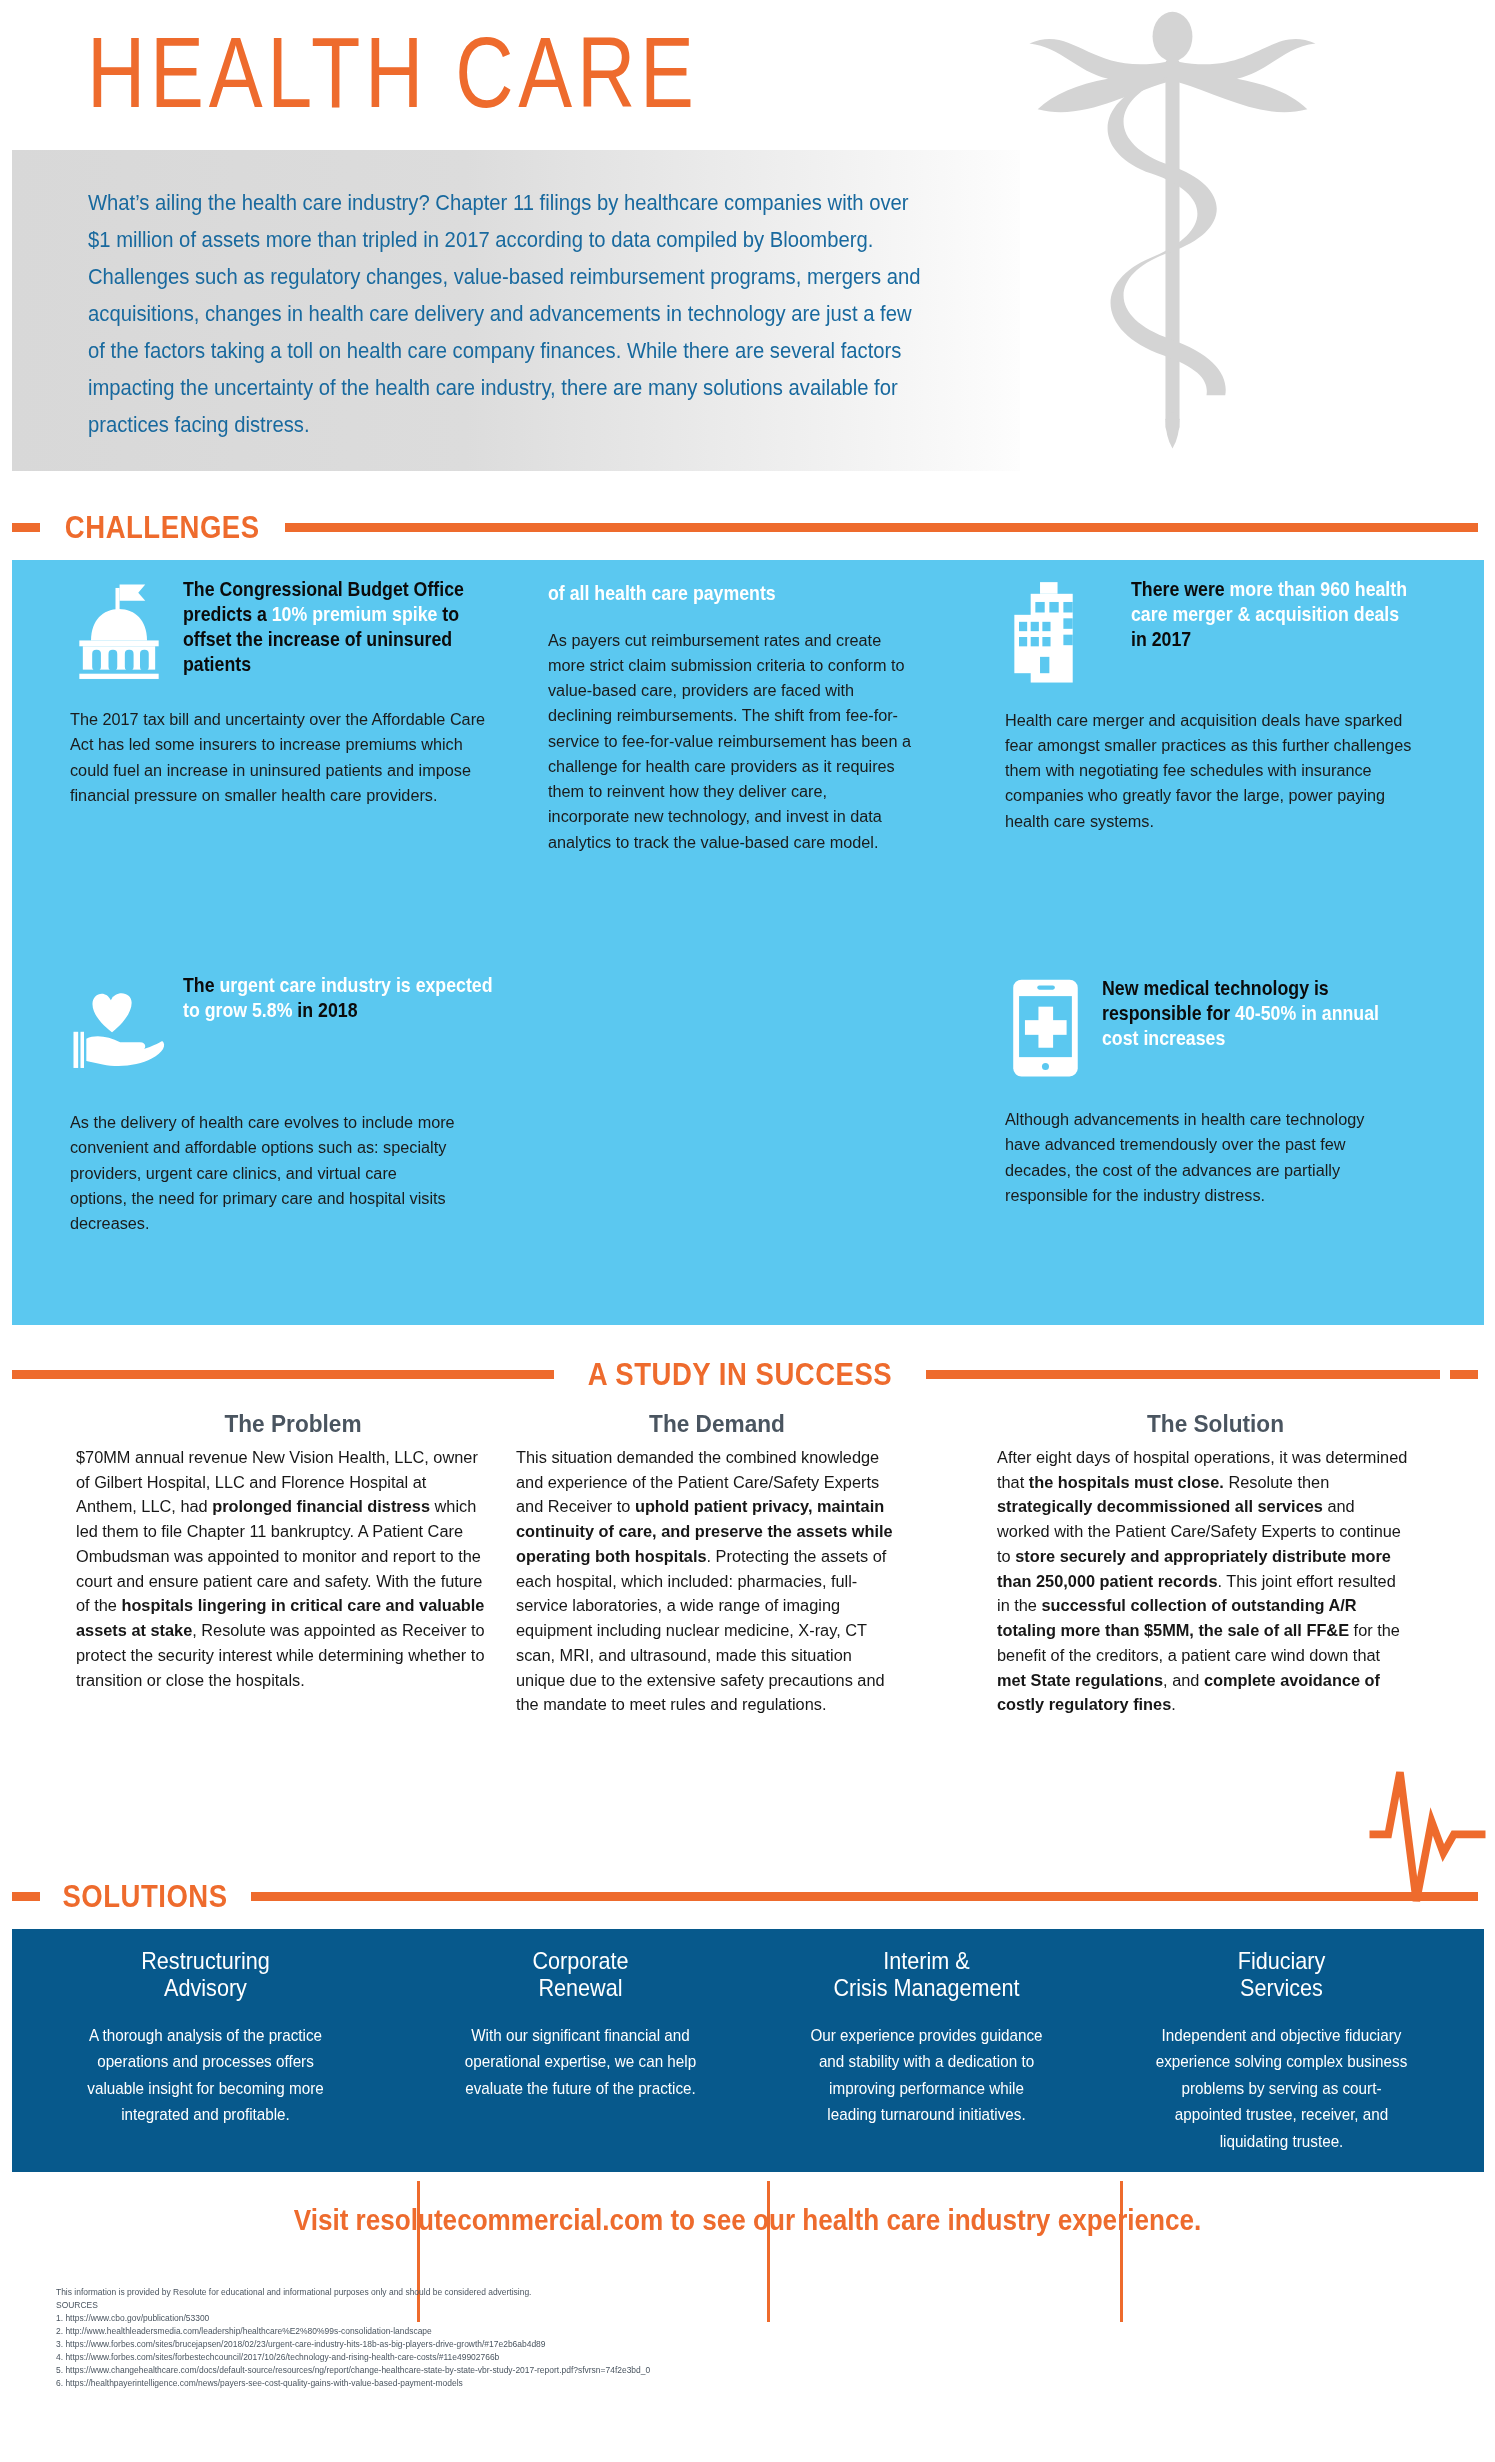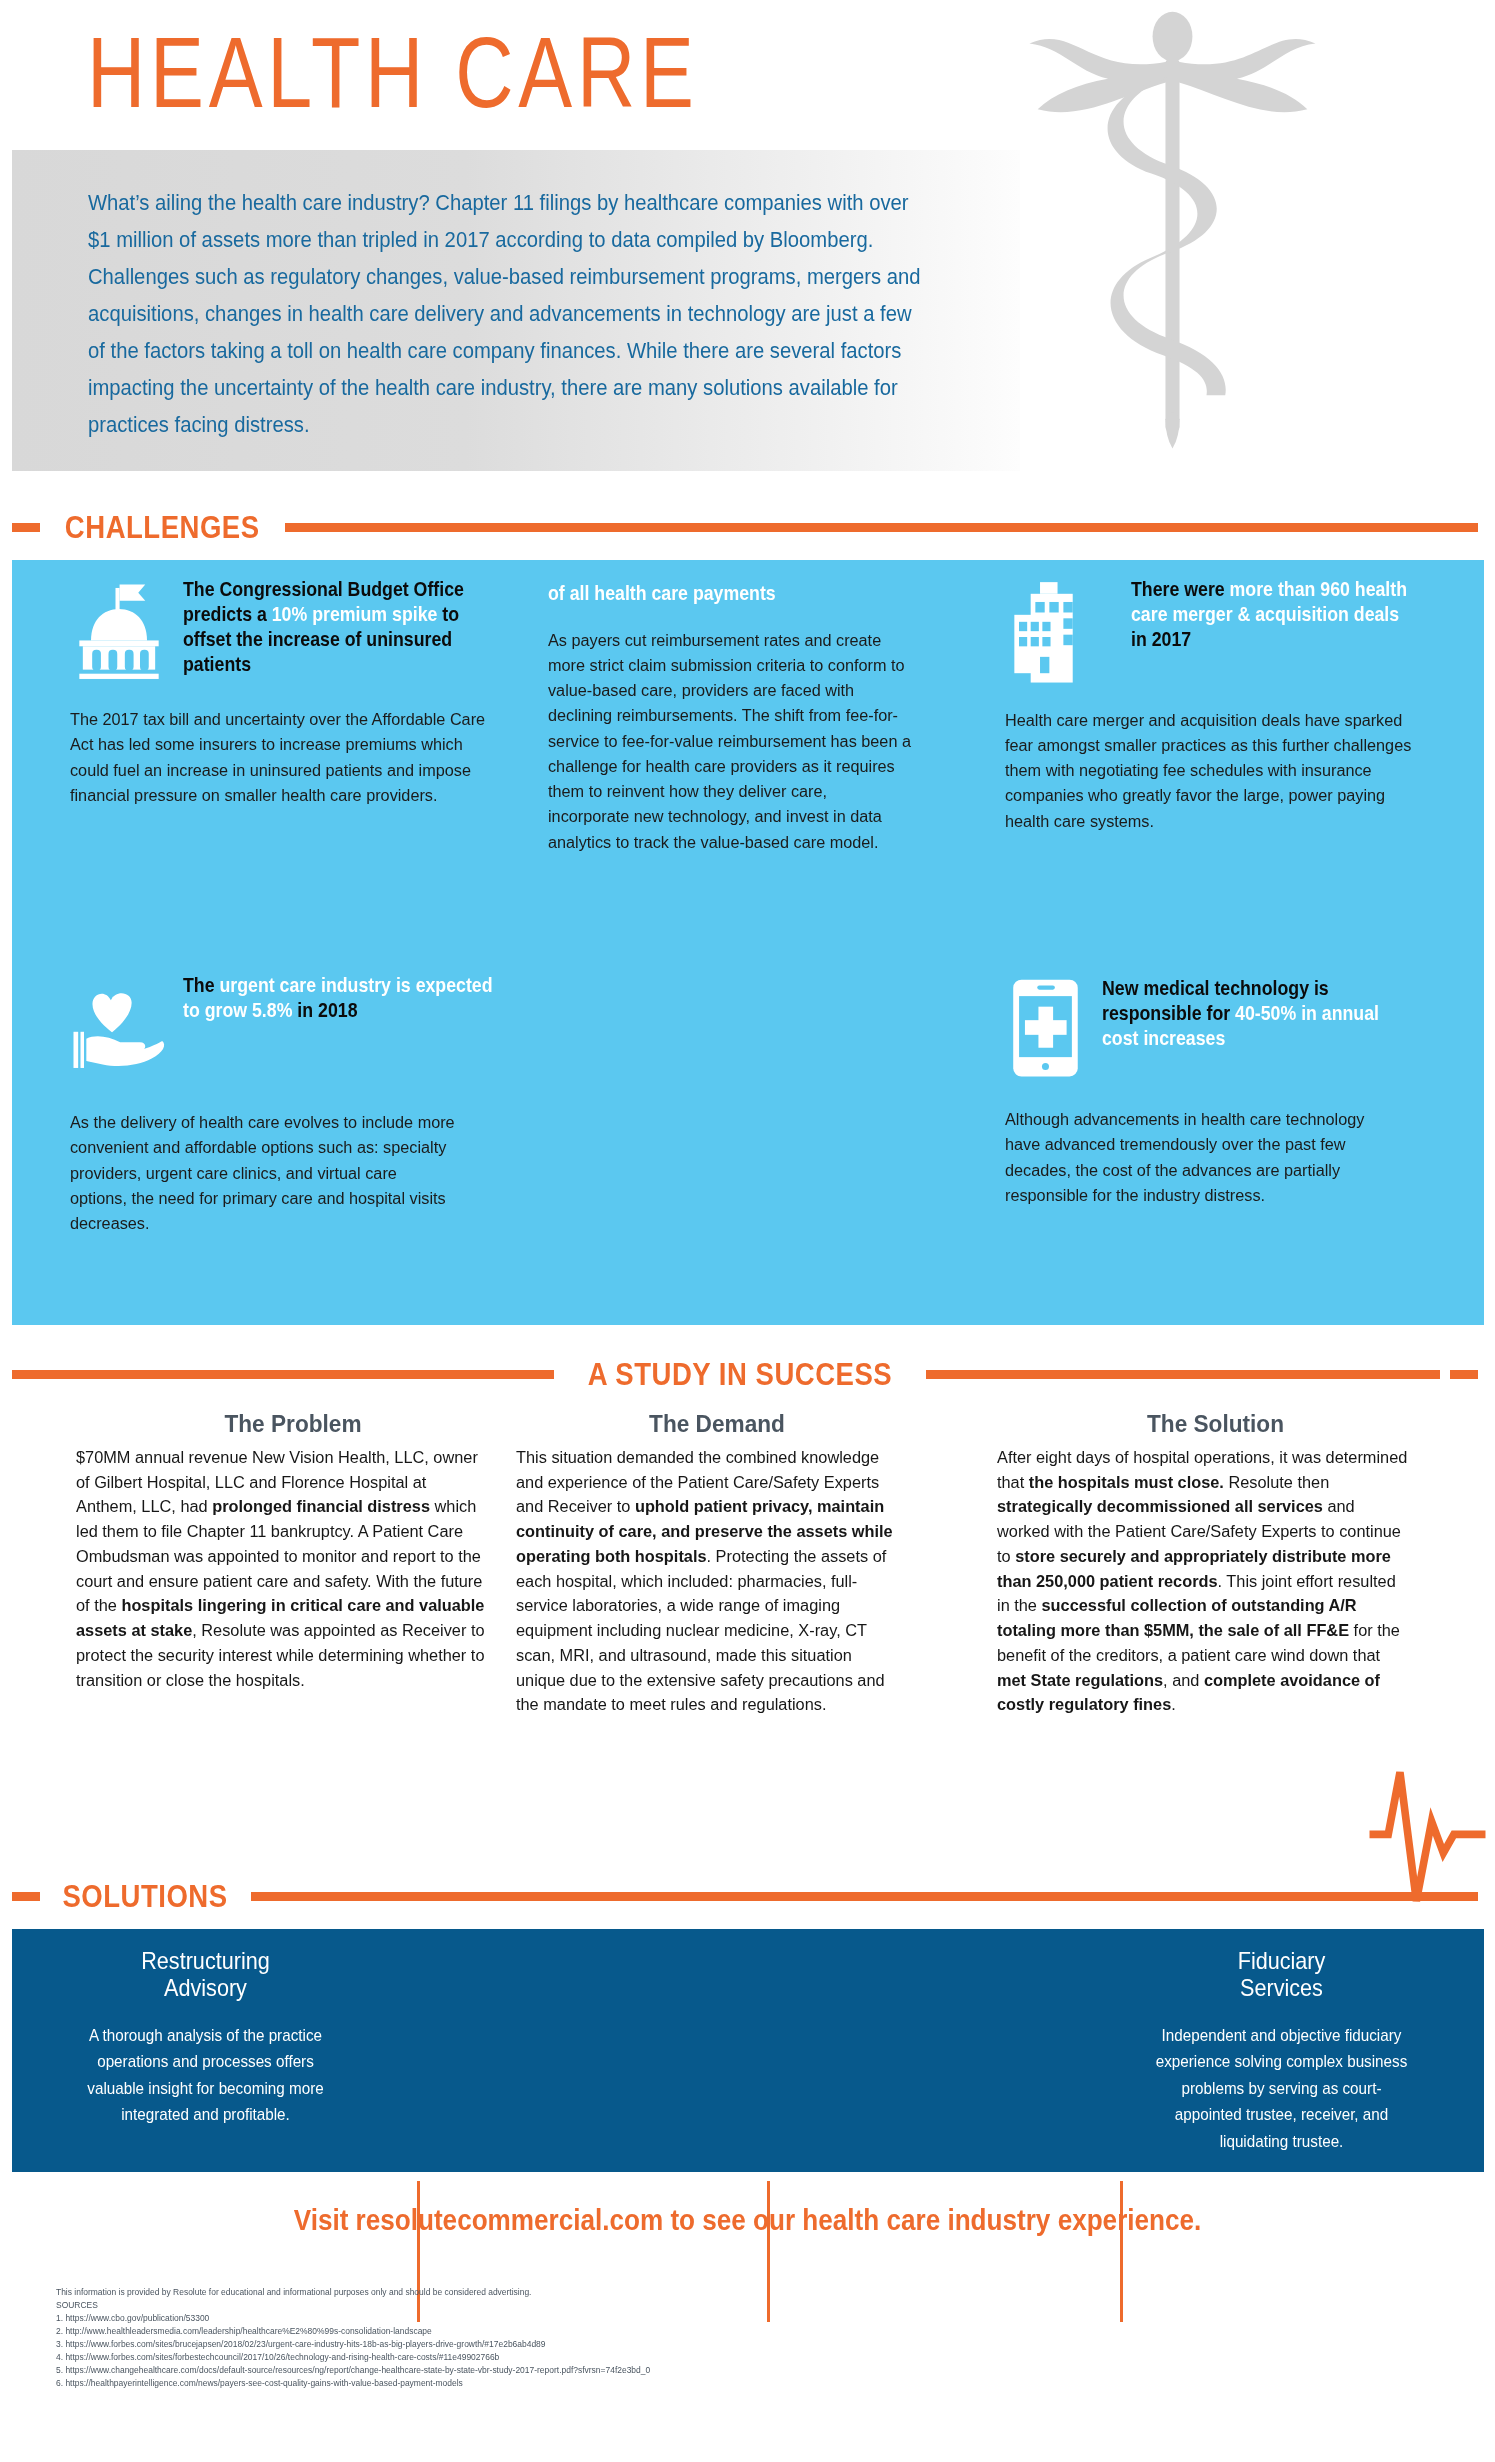--- a/index.html
+++ b/index.html
@@ -263,22 +263,30 @@
   <span class="sec-rule"></span>
 </div>
 
 <div class="solutions-panel">
   <div class="sol-col" style="left:41px;">
     <div class="sol-title"><span>Restructuring</span><br><span>Advisory</span></div>
     <div class="sol-desc" style="padding:0 16.4px;">A thorough analysis of the practice operations and processes offers valuable insight for becoming more integrated and profitable.</div>
   </div>
   <div class="sol-div" style="left:405px;"></div>
 
+  <div class="sol-col" style="left:416px;">
+    <div class="sol-title"><span>Corporate</span><br><span>Renewal</span></div>
+    <div class="sol-desc" style="padding:0 28px;">With our significant financial and operational expertise, we can help evaluate the future of the practice.</div>
+  </div>
   <div class="sol-div" style="left:755px;"></div>
 
+  <div class="sol-col" style="left:762px;">
+    <div class="sol-title"><span>Interim &amp;</span><br><span>Crisis Management</span></div>
+    <div class="sol-desc" style="padding:0 22px;">Our experience provides guidance and stability with a dedication to improving performance while leading turnaround initiatives.</div>
+  </div>
   <div class="sol-div" style="left:1108px;"></div>
 
   <div class="sol-col" style="left:1117px;">
     <div class="sol-title"><span>Fiduciary</span><br><span>Services</span></div>
     <div class="sol-desc" style="padding:0 13px;">Independent and objective fiduciary experience solving complex business problems by serving as court-appointed trustee, receiver, and liquidating trustee.</div>
   </div>
 </div>
 
 <div class="cta">Visit resolutecommercial.com to see our health care industry experience.</div>
 

